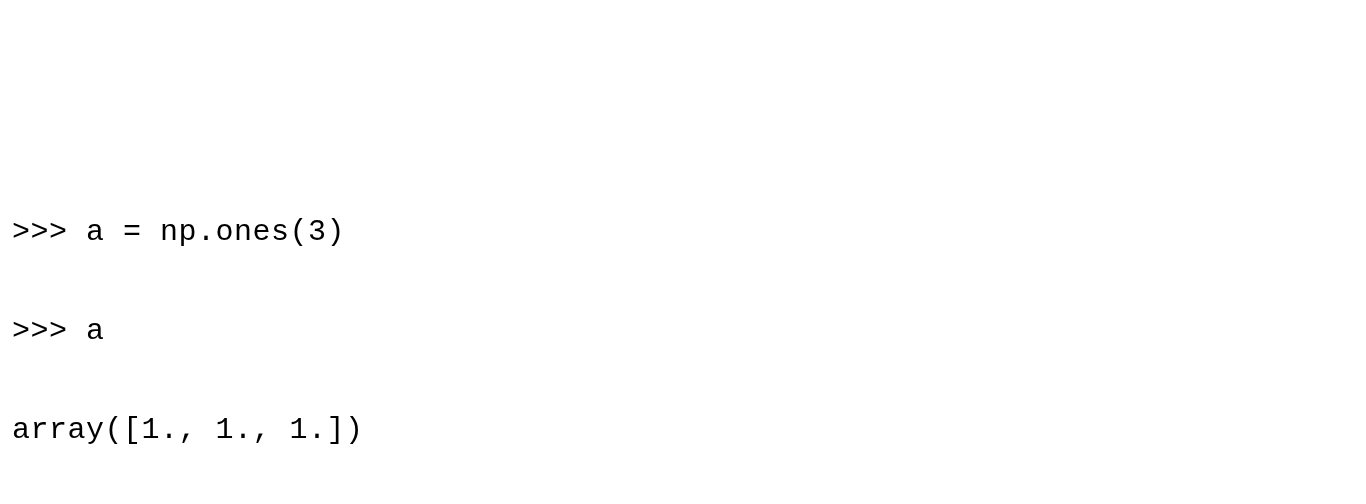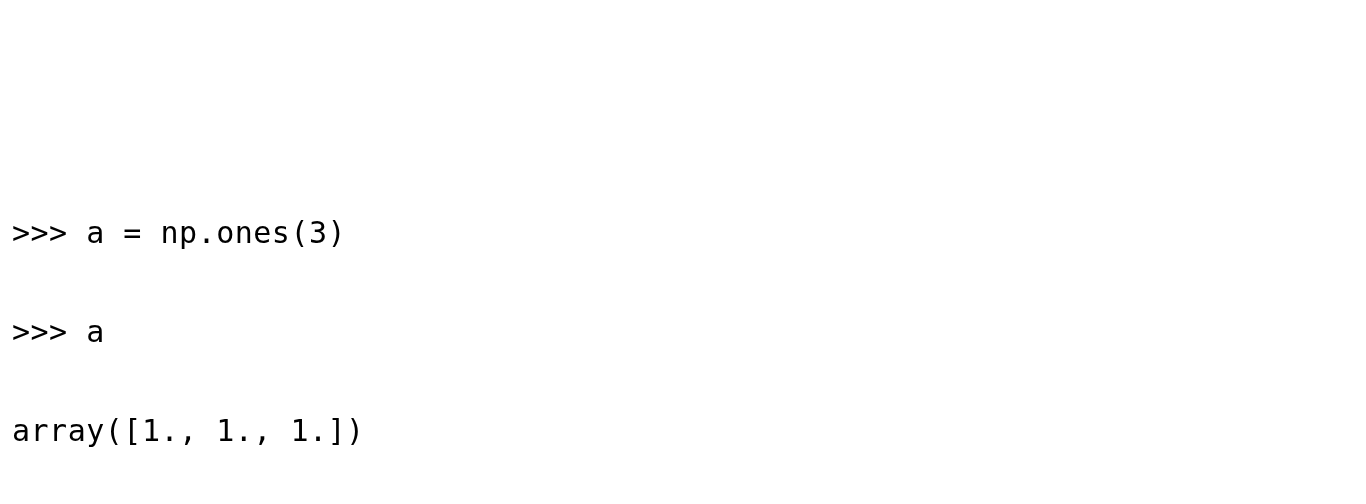--- a/index.html
+++ b/index.html
@@ -12,20 +12,21 @@
       font-family: "SF Mono", "Menlo", "Monaco", "Consolas", monospace;
       font-size: 30px;
       line-height: 1.65;
       color: #000000;
       padding: 10px 12px;
       white-space: pre;
       letter-spacing: 0.5px;
     }
     .line {
       display: block;
+      font-family: Liberation Mono, monospace;
     }
   </style>
 </head>
 <body>
 
 
 
 <span class="line">&gt;&gt;&gt; a = np.ones(3)</span>
 <span class="line">&gt;&gt;&gt; a</span>
 <span class="line">array([1., 1., 1.])</span>

